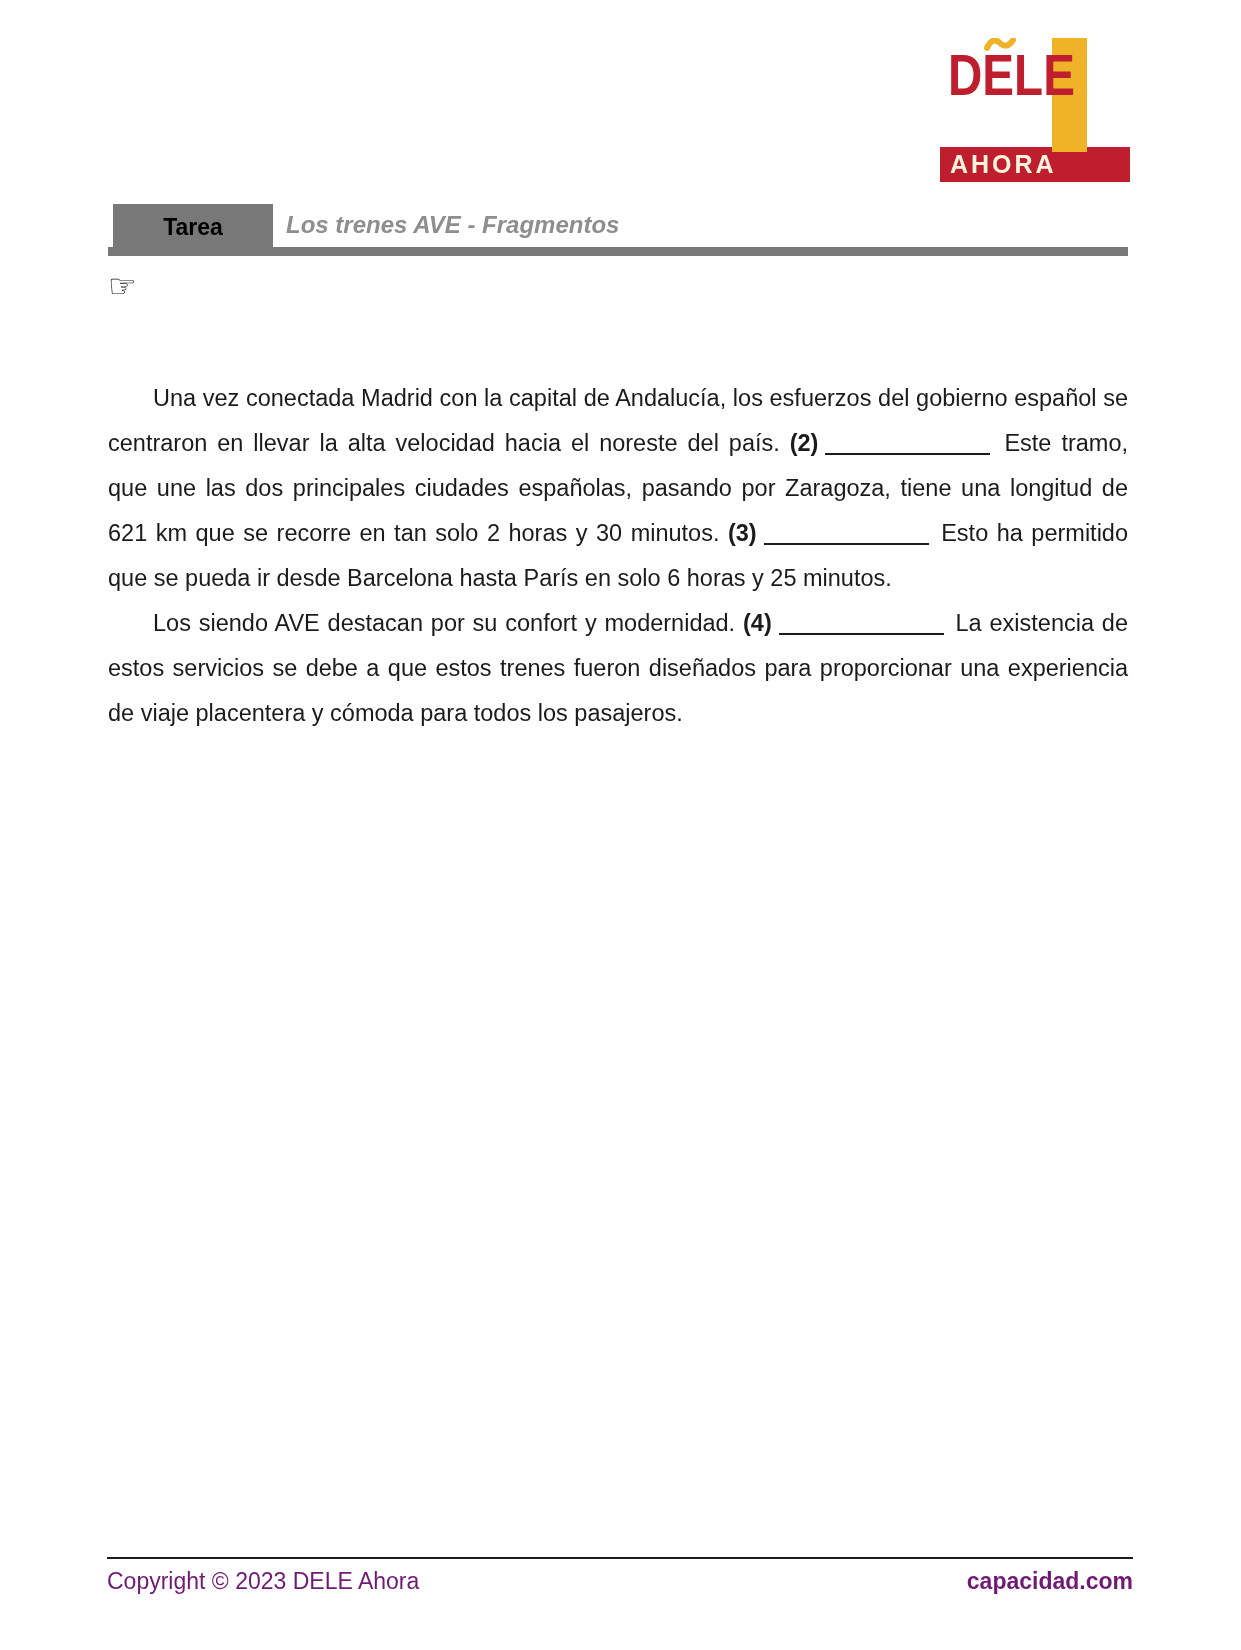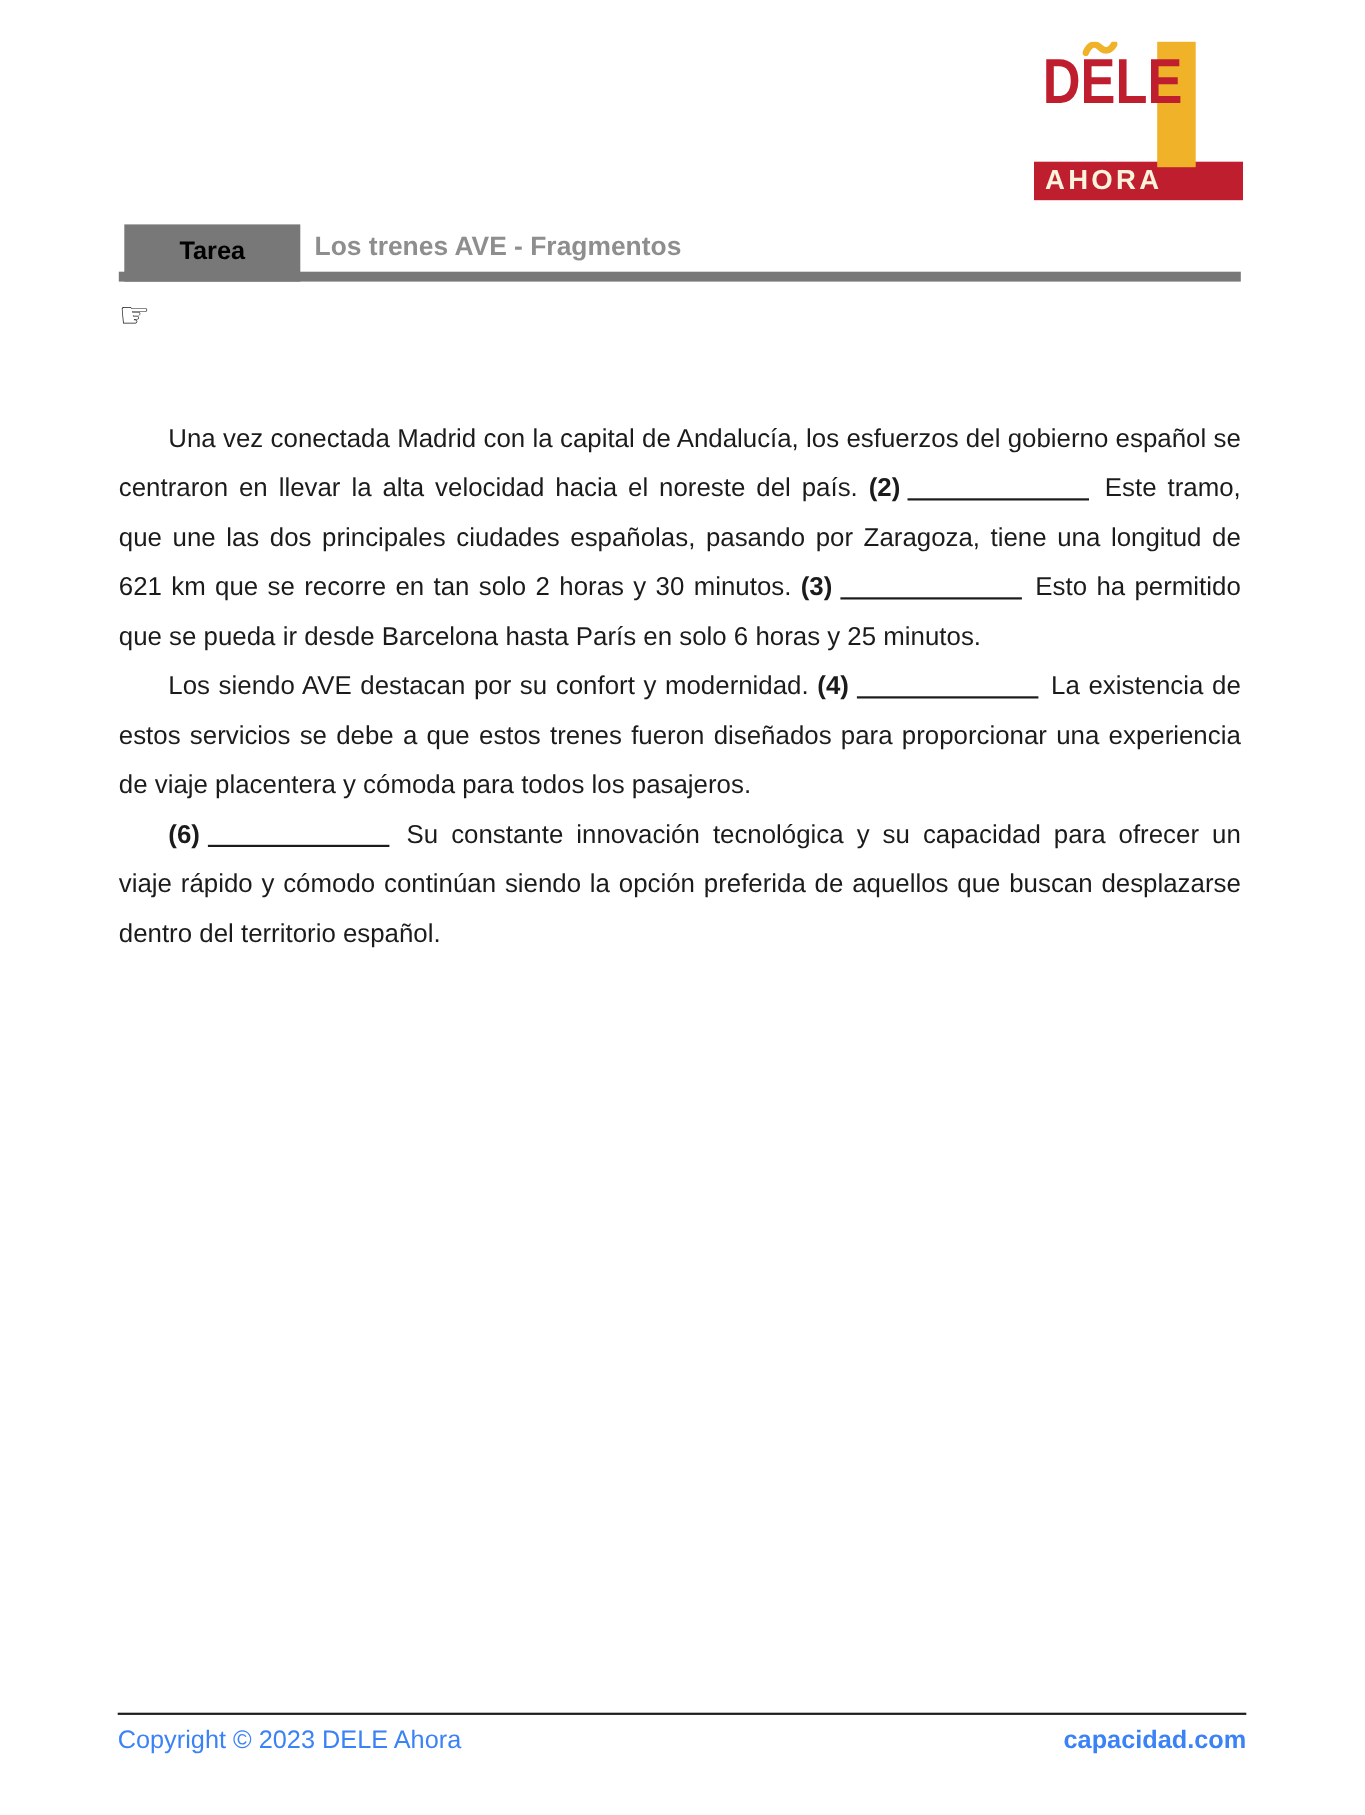--- a/index.html
+++ b/index.html
@@ -14,39 +14,39 @@
                    color:#FCF3DC;letter-spacing:3px;}
   .logo-dele{position:absolute;left:8px;top:8px;z-index:3;font-size:58px;font-weight:800;color:#BE1E2D;
              line-height:1.0;transform:scaleX(0.82);transform-origin:left top;white-space:nowrap;}
   .logo-tilde{position:absolute;left:44px;top:0px;z-index:3;}
 
   
   .header{position:absolute;left:108px;top:204px;width:1020px;height:52px;}
   .header-bar{position:absolute;left:0;top:43px;width:1020px;height:9px;background:#787878;}
   .header-tab{position:absolute;left:5px;top:0;width:160px;height:52px;background:#787878;color:#000000;
               font-size:23px;font-weight:bold;text-align:center;line-height:46px;}
-  .header-title{position:absolute;left:178px;top:7px;font-size:24px;font-weight:bold;color:#8E8E8E;}
+  .header-title{position:absolute;left:178px;top:7px;font-size:24px;font-weight:bold;color:#8E8E8E;font-style:italic;}
 
   
   .instruction{position:absolute;left:108px;top:270px;display:flex;align-items:center;gap:14px;
                font-size:23px;color:#141414;}
   .hand-icon{font-size:32px;line-height:1;color:#141414;}
 
   
   .body-text{position:absolute;left:108px;top:376px;width:1020px;font-size:23.5px;line-height:45px;
              text-align:justify;color:#1b1b1b;}
   .para{margin:0;text-indent:45px;}
   .qnum{font-weight:bold;}
   .blank{display:inline-block;width:165px;height:20px;border-bottom:2px solid #1b1b1b;
          vertical-align:-4px;margin-left:7px;margin-right:4px;}
 
   
   .footer-line{position:absolute;left:107px;top:1557px;width:1026px;border-top:2px solid #1c1c1c;}
   .footer-text{position:absolute;left:107px;top:1568px;width:1026px;display:flex;
-               justify-content:space-between;font-size:23px;color:#3b82f6;}
+               justify-content:space-between;font-size:23px;color:#701a75;}
   .website{font-weight:bold;}
 </style>
 </head>
 <body>
 
 <div class="page">
 
   <div class="logo">
     <div class="logo-ahora-bar">
       <span class="logo-ahora-text">AHORA</span>
@@ -66,21 +66,20 @@
     <div class="header-title">Los trenes AVE - Fragmentos</div>
   </div>
 
   <div class="instruction">
     <span class="hand-icon">☞</span>
   </div>
 
   <div class="body-text">
       <p class="para"><span class="seg">Una vez conectada Madrid con la capital de Andalucía, los esfuerzos del gobierno español se centraron en llevar la alta velocidad hacia el noreste del país. </span><span class="qnum">(2)</span><span class="blank"></span><span class="seg"> Este tramo, que une las dos principales ciudades españolas, pasando por Zaragoza, tiene una longitud de 621 km que se recorre en tan solo 2 horas y 30 minutos. </span><span class="qnum">(3)</span><span class="blank"></span><span class="seg"> Esto ha permitido que se pueda ir desde Barcelona hasta París en solo 6 horas y 25 minutos.</span></p>
       <p class="para"><span class="seg">Los siendo AVE destacan por su confort y modernidad. </span><span class="qnum">(4)</span><span class="blank"></span><span class="seg"> La existencia de estos servicios se debe a que estos trenes fueron diseñados para proporcionar una experiencia de viaje placentera y cómoda para todos los pasajeros.</span></p>
-      <p class="para"><span class="qnum">(6)</span><span class="blank"></span><span class="seg"> Su constante innovación tecnológica y su capacidad para ofrecer un viaje rápido y cómodo continúan siendo la opción preferida de aquellos que buscan desplazarse dentro del territorio español.</span></p>
     </div>
 
   <div class="footer-line"></div>
   <div class="footer-text">
     <span>Copyright © 2023 DELE Ahora</span>
     <span class="website">capacidad.com</span>
   </div>
 
 </div>
 

